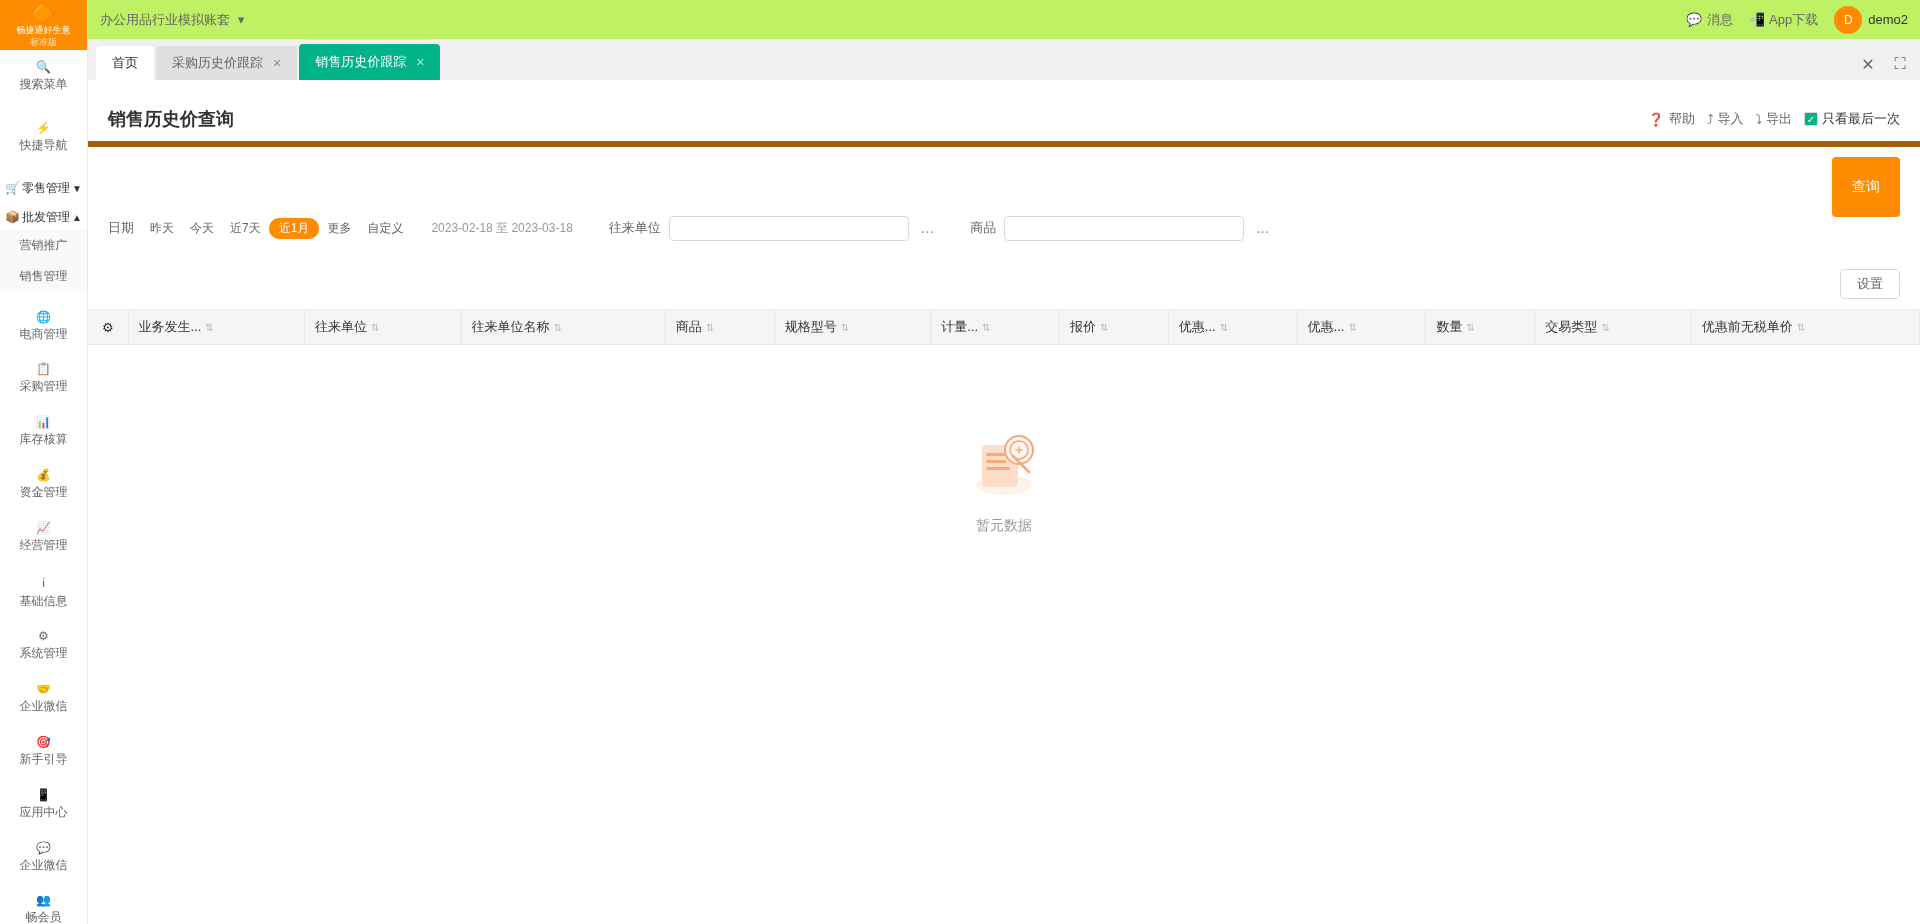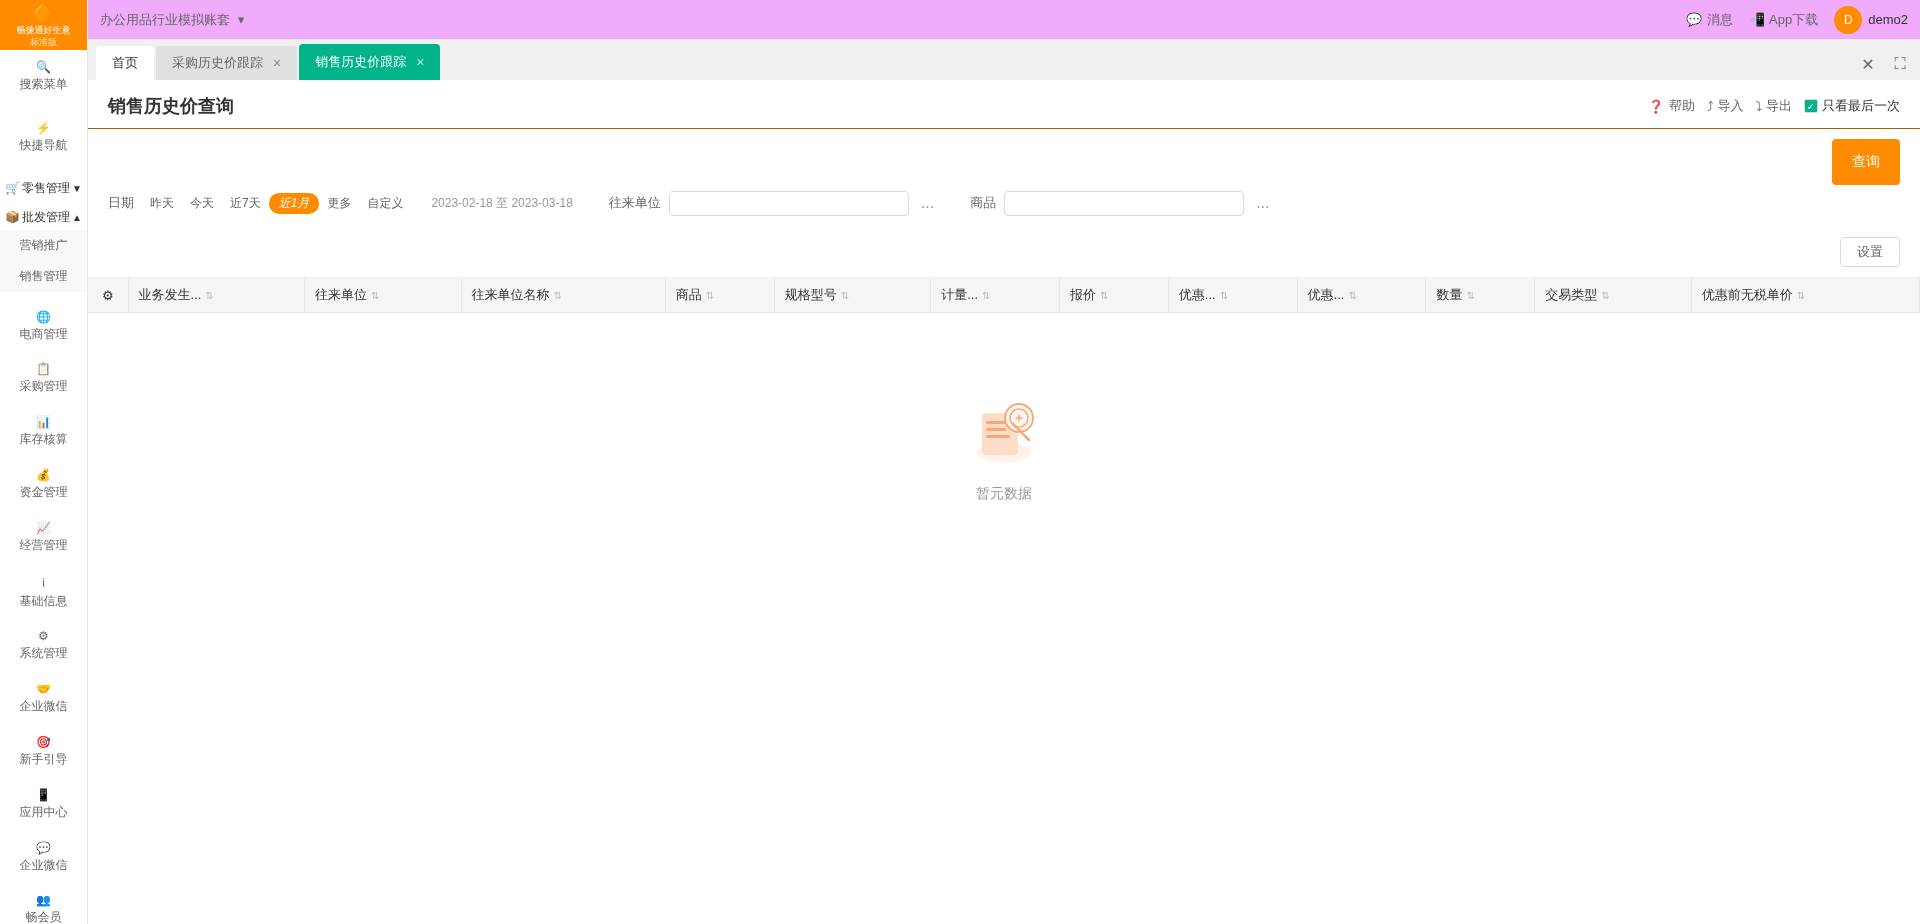--- a/index.html
+++ b/index.html
@@ -12,57 +12,57 @@
     .sidebar-item { width: 100%; padding: 10px 0; text-align: center; cursor: pointer; color: #666; font-size: 12px; transition: color 0.2s; }
     .sidebar-item .sidebar-label { margin-top: 2px; line-height: 1.4; }
     .sidebar-section { width: 100%; padding: 8px 0 4px; text-align: center; font-size: 12px; color: #333; font-weight: 500; cursor: pointer; display: flex; align-items: center; justify-content: center; gap: 2px; }
     .sidebar-sub-item { width: 100%; padding: 7px 4px; text-align: center; cursor: pointer; color: #666; font-size: 12px; background: #f9f9f9; }
     .sidebar-divider { width: 70%; height: 1px; background: #eee; margin: 4px auto; }
 
     
     .main { flex: 1; display: flex; flex-direction: column; height: 924px; overflow: hidden; }
 
     
-    .topbar { height: 40px; background: #f0abfc; border-bottom: 1px solid #e8e8e8; display: flex; align-items: center; padding: 0 12px; gap: 18px; flex-shrink: 0; }
+    .topbar { height: 40px; background: #bef264; border-bottom: 1px solid #e8e8e8; display: flex; align-items: center; padding: 0 12px; gap: 18px; flex-shrink: 0; }
     .topbar-title { font-size: 13px; color: #666; flex: 1; }
     .topbar-actions { display: flex; align-items: center; gap: 16px; margin-left: auto; }
     .topbar-action { display: flex; align-items: center; gap: 4px; color: #666; font-size: 13px; cursor: pointer; }
     .topbar-user { display: flex; align-items: center; gap: 6px; cursor: pointer; }
     .topbar-avatar { width: 28px; height: 28px; border-radius: 50%; background: #ff8c00; display: flex; align-items: center; justify-content: center; color: #fff; font-size: 12px; }
 
     
     .tabbar { height: 40px; background: #f0f0f0; display: flex; align-items: flex-end; flex-shrink: 0; padding: 0 8px; gap: 2px; }
     .tab { height: 34px; padding: 0 16px; display: flex; align-items: center; gap: 6px; cursor: pointer; font-size: 13px; border-radius: 4px 4px 0 0; color: #666; background: #e0e0e0; }
     .tab.active { background: #00b388; color: #fff; height: 36px; }
     .tab-close { font-size: 14px; color: inherit; cursor: pointer; margin-left: 4px; opacity: 0.7; }
     .tab-home { background: #fff; color: #333; }
     .tabbar-right { margin-left: auto; display: flex; align-items: center; gap: 8px; padding-bottom: 4px; }
     .tabbar-icon-btn { width: 24px; height: 24px; display: flex; align-items: center; justify-content: center; cursor: pointer; color: #666; font-size: 16px; }
 
     
     .content { flex: 1; background: #fff; overflow: hidden; display: flex; flex-direction: column; }
 
     
-    .page-header { padding: 14px 20px 10px; display: flex; align-items: center; justify-content: space-between; border-bottom: 1px solid #a16207; flex-shrink: 0; }
+    .page-header { padding: 14px 20px 10px; display: flex; align-items: center; justify-content: space-between; border-bottom: 6px solid #a16207; flex-shrink: 0; margin-top: 13px; }
     .page-title { font-size: 18px; font-weight: 600; color: #333; }
     .page-header-actions { display: flex; align-items: center; gap: 12px; }
     .page-action { display: flex; align-items: center; gap: 4px; font-size: 13px; color: #666; cursor: pointer; }
 
     
     .filter-bar { padding: 10px 20px; display: flex; align-items: center; gap: 16px; flex-wrap: wrap; border-bottom: 1px solid #f0f0f0; flex-shrink: 0; }
     .filter-group { display: flex; align-items: center; gap: 8px; }
     .filter-label { color: #666; font-size: 13px; }
     .date-btns { display: flex; }
     .date-btn { padding: 2px 8px; font-size: 12px; cursor: pointer; border-radius: 3px; color: #666; background: transparent; border: none; }
-    .date-btn.active { background: #ff8c00; color: #fff; border-radius: 10px; padding: 2px 10px; font-style: italic; }
+    .date-btn.active { background: #ff8c00; color: #fff; border-radius: 10px; padding: 2px 10px; }
     .date-range { font-size: 12px; color: #999; }
     .filter-input-label { color: #666; font-size: 13px; white-space: nowrap; }
     .filter-input { border: 1px solid #d9d9d9; border-radius: 4px; padding: 4px 8px; font-size: 13px; color: #333; width: 200px; outline: none; }
     .filter-dots { color: #999; font-size: 16px; margin-left: 4px; cursor: pointer; }
-    .query-btn { background: #ff8c00; color: #fff; border: none; padding: 14px 20px; border-radius: 4px; font-size: 14px; cursor: pointer; font-weight: 500; }
+    .query-btn { background: #ff8c00; color: #fff; border: none; padding: 21px 20px; border-radius: 4px; font-size: 14px; cursor: pointer; font-weight: 500; }
     .settings-btn { background: #fff; color: #666; border: 1px solid #d9d9d9; padding: 5px 16px; border-radius: 4px; font-size: 13px; cursor: pointer; margin-top: 48px; }
     .filter-right { display: flex; flex-direction: column; align-items: flex-end; gap: 4px; margin-left: auto; }
 
     
     .checkbox-label { display: flex; align-items: center; gap: 4px; font-size: 13px; color: #333; cursor: pointer; }
     .checkbox-box { width: 14px; height: 14px; border: 1px solid #d9d9d9; border-radius: 2px; background: #00b388; display: flex; align-items: center; justify-content: center; }
     .checkbox-check { color: #fff; font-size: 10px; }
 
     
     .table-container { flex: 1; overflow: auto; }

